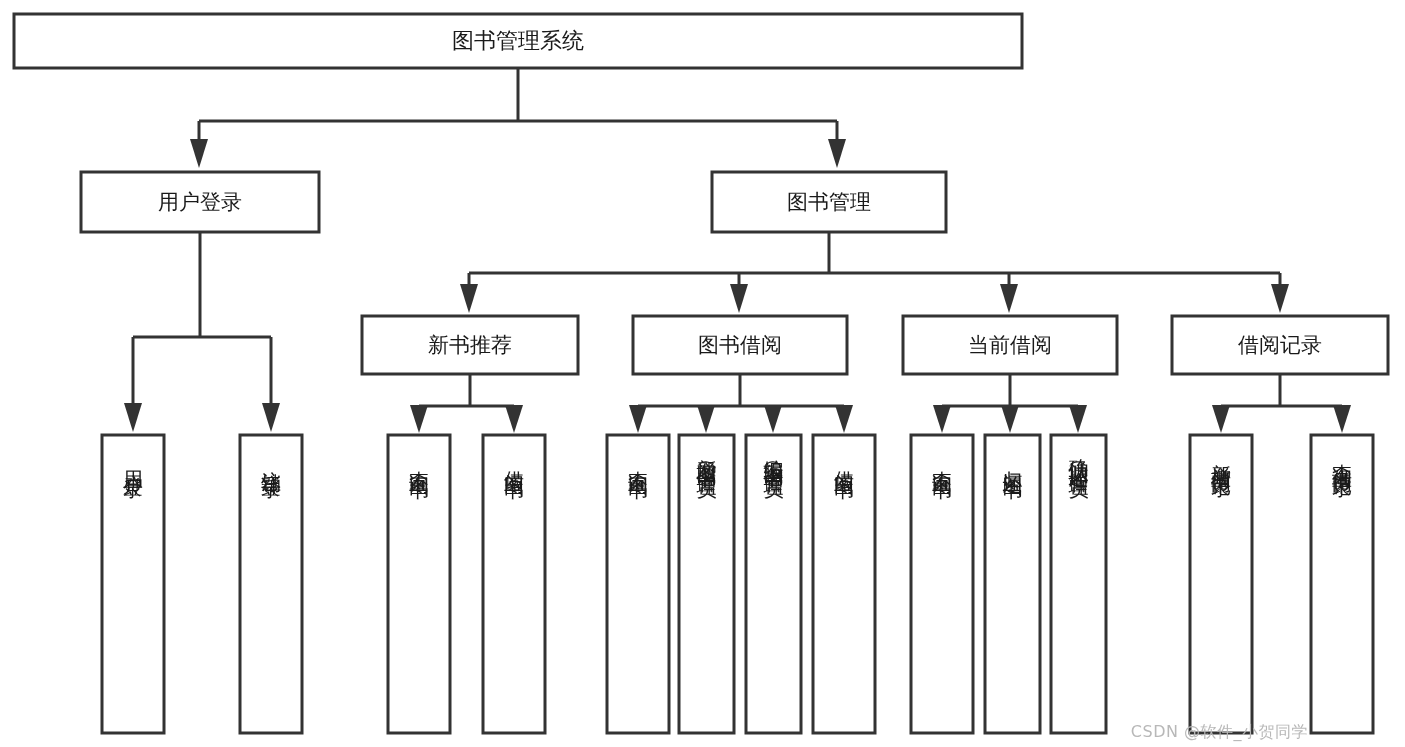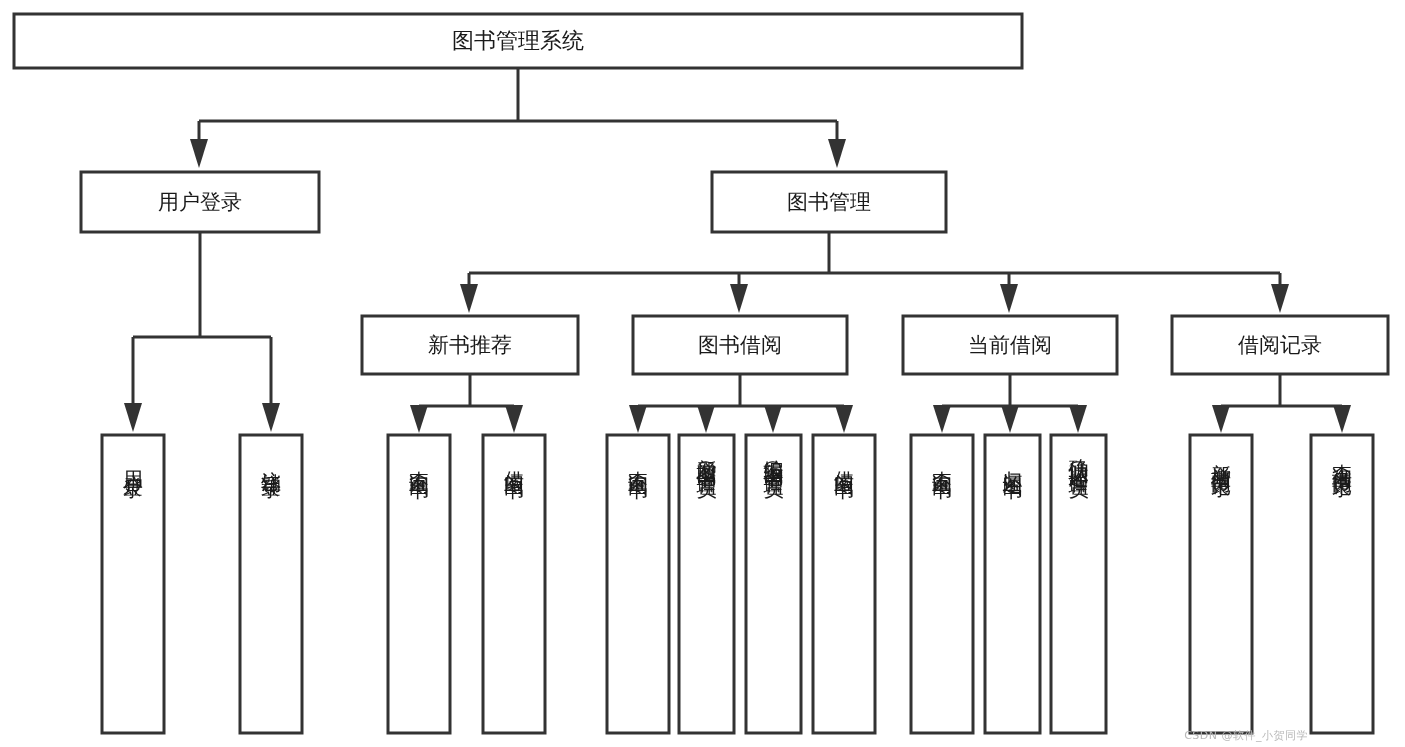--- a/index.html
+++ b/index.html
@@ -69,21 +69,21 @@
     line-height: 1.06;
     letter-spacing: 3px;
     color: #1a1a1a;
     white-space: nowrap;
   }
   .watermark {
     position: absolute;
     right: 8px;
     bottom: 4px;
     font-family: "DejaVu Sans", "Liberation Sans", sans-serif;
-    font-size: 11px;
+    font-size: 16px;
     color: #b8b8b8;
     white-space: nowrap;
     letter-spacing: 0.5px;
   }
 </style>
 </head>
 <body>
 
 <div id="diagram-root">
 

